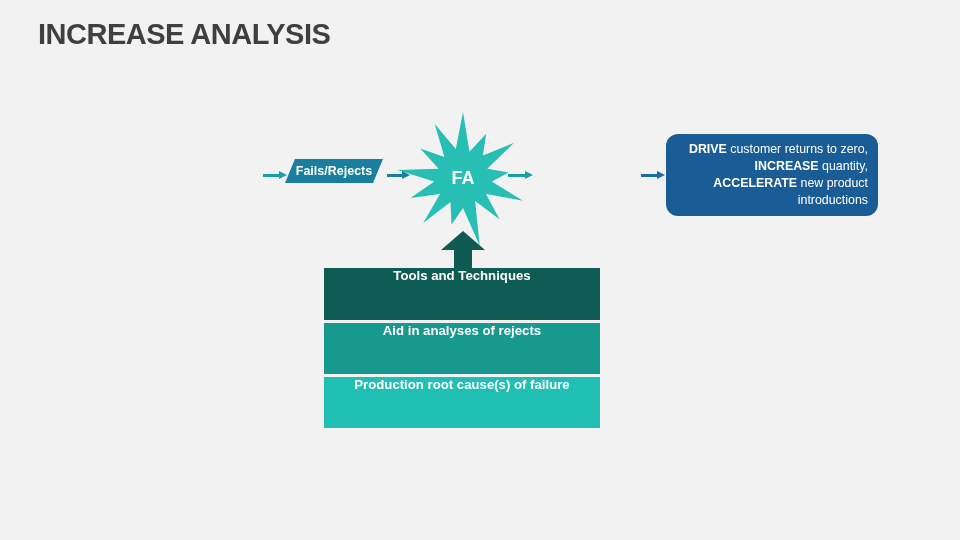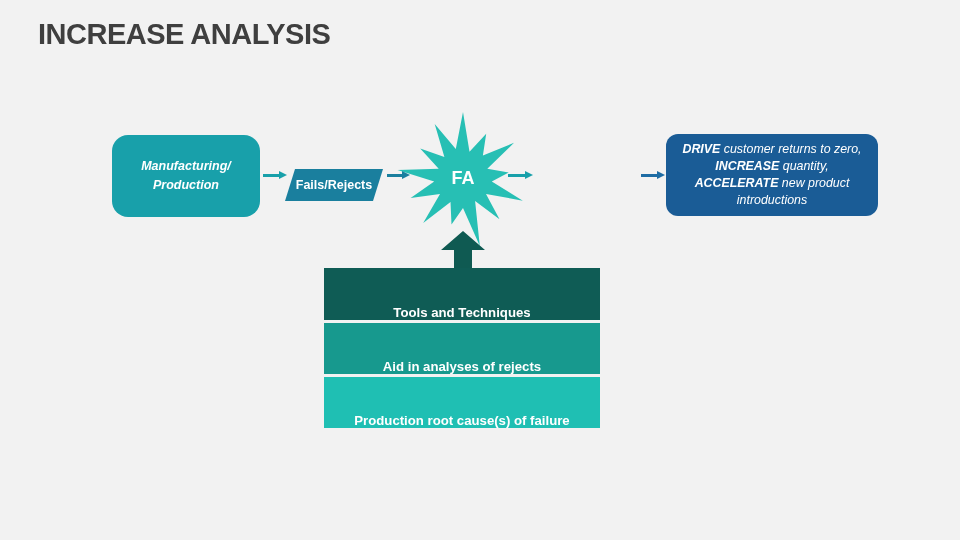--- a/index.html
+++ b/index.html
@@ -1,56 +1,53 @@
 <!DOCTYPE html>
 <html style="--background: #F2F2F2; --title: #3F3F3F; --teal: #18A0AA; --tealDark: #1A7F9E; --star: #27BFB4; --blue: #1E6CA4; --blueDark: #1A5C96; --arrowUp: #0F5A52; --bar1: #0F5C55; --bar2: #17998E; --bar3: #1FBFB3;"><head>
 <meta charset="utf-8">
 <style>
   html,body{margin:0;padding:0;}
   body{font-family:"Liberation Sans", sans-serif; background:#e8e8e8;}
   .slide{position:relative;width:960px;height:540px;background:var(--background,#F2F2F2);overflow:hidden;}
 
   .title{position:absolute;left:38px;top:18px;font-size:29px;font-weight:700;color:var(--title,#3F3F3F);letter-spacing:-0.5px;}
 
-  .rbox{position:absolute;display:flex;align-items:center;justify-content:center;text-align:center;color:#fff;font-style:italic;}
+  .rbox{position:absolute;display:flex;align-items:center;justify-content:center;text-align:right;color:#fff;}
   .manuf{left:112px;top:135px;width:148px;height:82px;background:var(--teal);border-radius:16px;font-size:12.5px;font-weight:700;line-height:1.5;padding:0 18px;box-sizing:border-box;}
   .outcome{left:666px;top:134px;width:212px;height:82px;background:var(--blueDark);border-radius:12px;font-size:12.4px;font-weight:400;line-height:1.38;padding:0 10px;box-sizing:border-box;}
   .outcome b{font-weight:700;}
 
   .para{position:absolute;display:flex;align-items:center;justify-content:center;color:#fff;font-size:12.5px;font-weight:700;clip-path:polygon(10px 0, 100% 0, calc(100% - 10px) 100%, 0 100%);}
-  .fails{left:285px;top:169px;width:98px;height:32px;background:var(--tealDark);}
+  .fails{left:285px;top:159px;width:98px;height:24px;background:var(--tealDark);}
   .results{left:540px;top:159px;width:98px;height:32px;background:var(--blue);}
 
   .star-wrap{position:absolute;left:388px;top:104px;width:150px;height:150px;}
   .fa-label{position:absolute;left:433px;top:168px;width:60px;text-align:center;color:#fff;font-size:18px;font-weight:700;}
 
   .arrow{position:absolute;height:2.5px;background-color:currentColor;}
   .arrow::after{content:"";position:absolute;right:-8px;top:50%;transform:translateY(-50%);width:0;height:0;border-left:8px solid;border-top:4.5px solid transparent;border-bottom:4.5px solid transparent;}
   .arrow1{left:263px;top:174px;width:16px;color:var(--teal);}
   .arrow2{left:387px;top:174px;width:15px;color:var(--tealDark);}
   .arrow3{left:508px;top:174px;width:17px;color:var(--teal);}
   .arrow4{left:641px;top:174px;width:16px;color:var(--blue);}
 
   .up-arrow{position:absolute;left:441px;top:231px;}
 
-  .bar{position:absolute;left:324px;width:276px;display:flex;align-items:flex-end;justify-content:center;color:#fff;font-size:13.2px;font-weight:600;}
+  .bar{position:absolute;left:324px;width:276px;display:flex;align-items:flex-start;justify-content:center;color:#fff;font-size:13.2px;font-weight:600;}
   .bar1{top:268px;height:52px;background:var(--bar1);}
   .bar2{top:323px;height:51px;background:var(--bar2);}
   .bar3{top:377px;height:51px;background:var(--bar3);}
 </style>
 </head>
 <body>
 
 <div class="slide">
 
   <div class="title">INCREASE ANALYSIS</div>
 
-  <div class="rbox manuf">
-    <span>Manufacturing/ Production</span>
-  </div>
 
   <div class="para fails">
     <span>Fails/Rejects</span>
   </div>
 
   <div class="star-wrap">
     <svg width="150" height="150" viewBox="0 0 150 150">
       <polygon id="star-poly" points="75.0,8.0 81.5,47.8 98.2,29.7 94.9,51.5 126.0,38.8 99.3,64.8 120.7,68.5 103.8,77.5 134.8,96.7 98.0,89.9 111.5,115.2 87.1,97.0 91.8,142.0 75.0,104.0 63.5,120.6 62.5,97.9 35.2,118.9 52.0,89.9 22.6,93.9 46.2,77.5 9.5,66.0 50.7,64.8 32.2,44.5 56.4,53.0 46.7,20.0 67.8,44.9" fill="#27BFB4"></polygon>
     </svg>
   </div>

